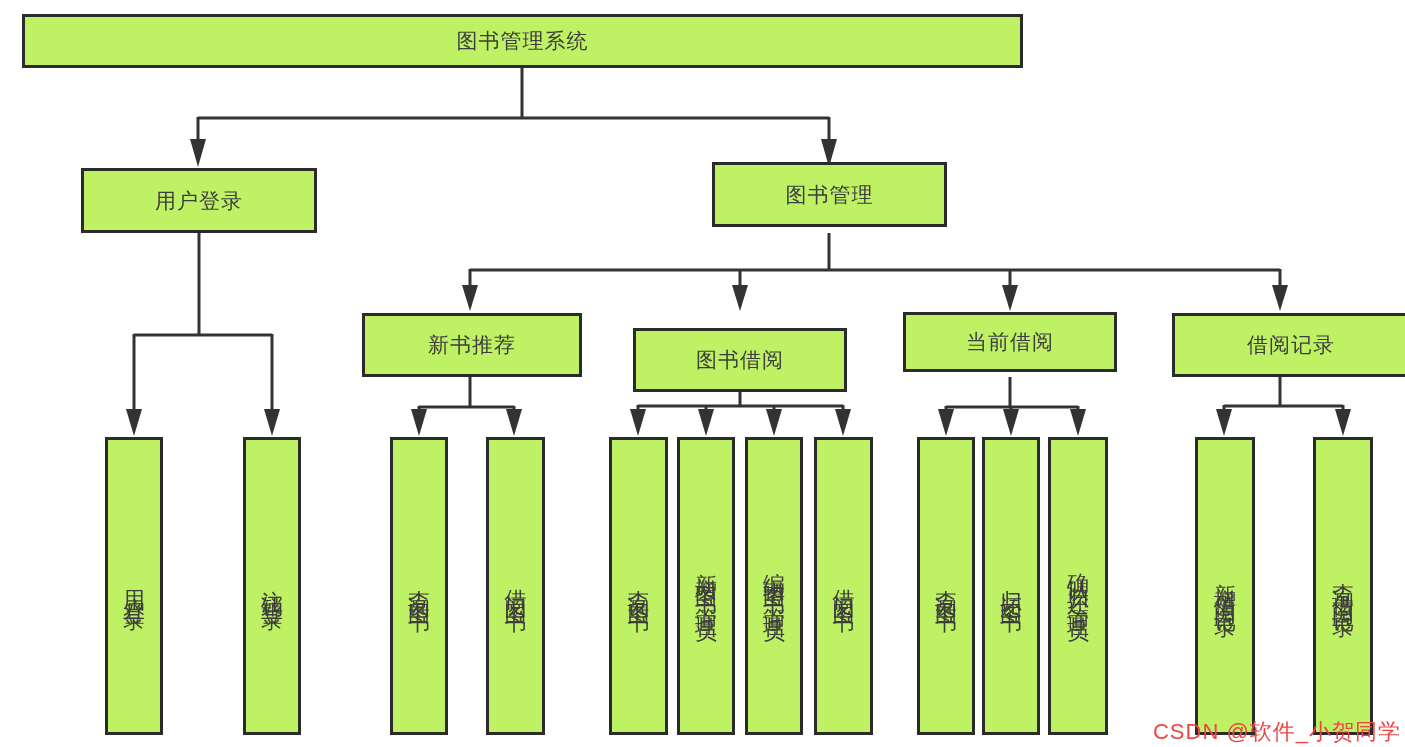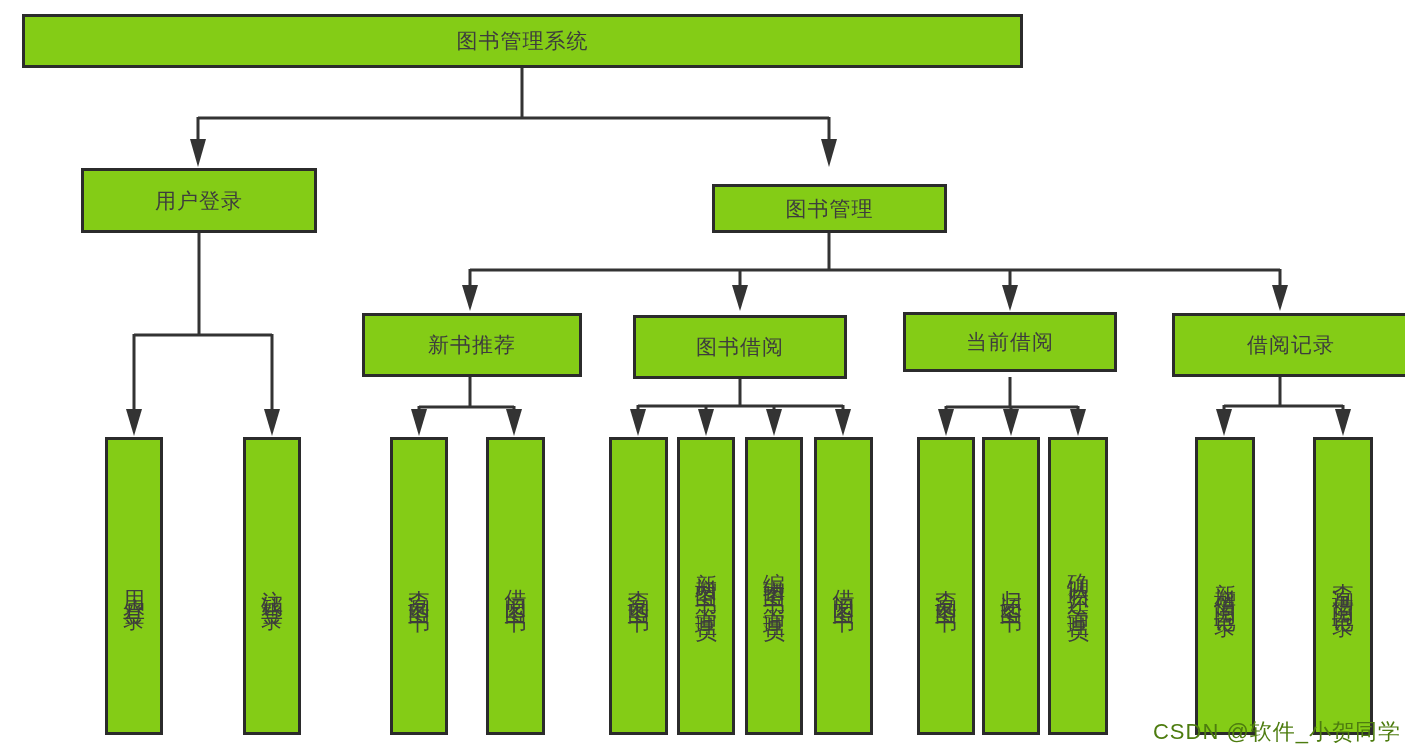--- a/index.html
+++ b/index.html
@@ -11,38 +11,38 @@
     font-family:"Liberation Sans","DejaVu Sans",sans-serif;
   }
   .connectors{
     position:absolute;left:0;top:0;width:1405px;height:747px;
     pointer-events:none;
   }
   .node{
     position:absolute;
     box-sizing:border-box;
     border:3px solid #2b2b2b;
-    background:#84cc16;
+    background:#bef264;
     display:flex;align-items:center;justify-content:center;
     color:#3d3d3d;
   }
   .hnode{font-size:21px;letter-spacing:1px;}
   .vnode{font-size:22px;}
   .vnode .vtext{
     writing-mode:vertical-rl;
     text-orientation:mixed;
     letter-spacing:7px;
     line-height:1;
     display:block;
   }
   .watermark{
     position:absolute;
     top:717px;right:4px;
     font-size:22px;
-    color:#4d7c0f;
+    color:#ef4444;
     letter-spacing:1px;
     z-index:5;
     white-space:nowrap;
   }
 </style>
 </head>
 <body>
 
 <div class="canvas">
 
@@ -96,28 +96,28 @@
     </g>
   </svg>
 
   <div class="node hnode" style="left:22px;top:14px;width:1001px;height:54px">
     <span>图书管理系统</span>
   </div>
 
   <div class="node hnode" style="left:81px;top:168px;width:236px;height:65px">
     <span>用户登录</span>
   </div>
-  <div class="node hnode" style="left:712px;top:184px;width:235px;height:49px">
+  <div class="node hnode" style="left:712px;top:162px;width:235px;height:65px">
     <span>图书管理</span>
   </div>
 
   <div class="node hnode" style="left:362px;top:313px;width:220px;height:64px">
     <span>新书推荐</span>
   </div>
-  <div class="node hnode" style="left:633px;top:315px;width:214px;height:64px">
+  <div class="node hnode" style="left:633px;top:328px;width:214px;height:64px">
     <span>图书借阅</span>
   </div>
   <div class="node hnode" style="left:903px;top:312px;width:214px;height:60px">
     <span>当前借阅</span>
   </div>
   <div class="node hnode" style="left:1172px;top:313px;width:238px;height:64px">
     <span>借阅记录</span>
   </div>
 
   <div class="node vnode" style="left:105px;top:437px;width:58px;height:298px">

